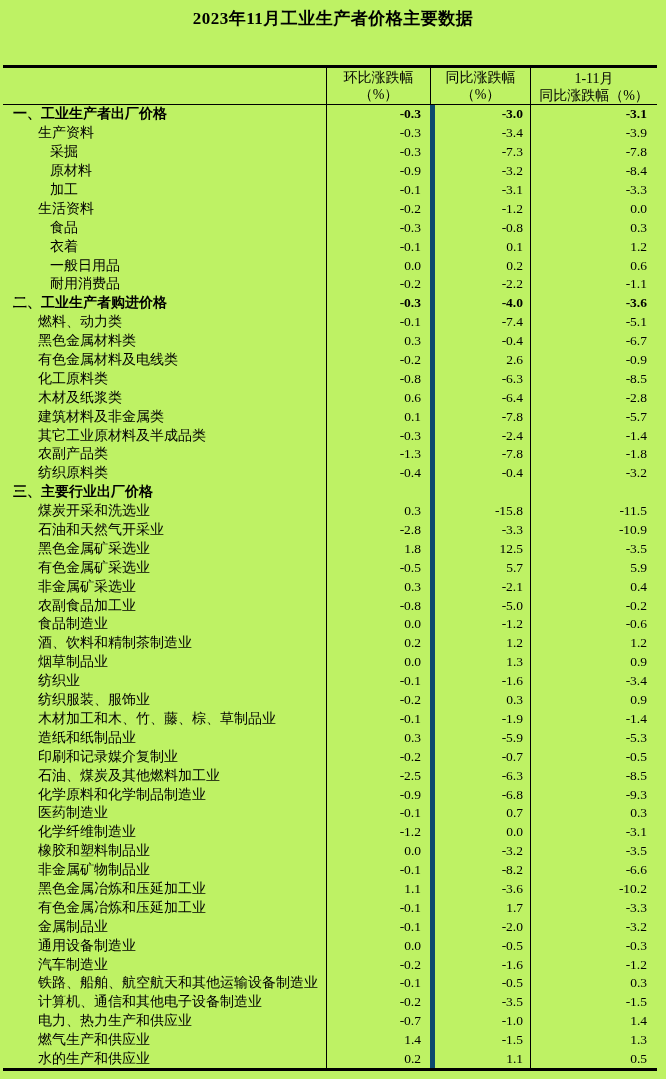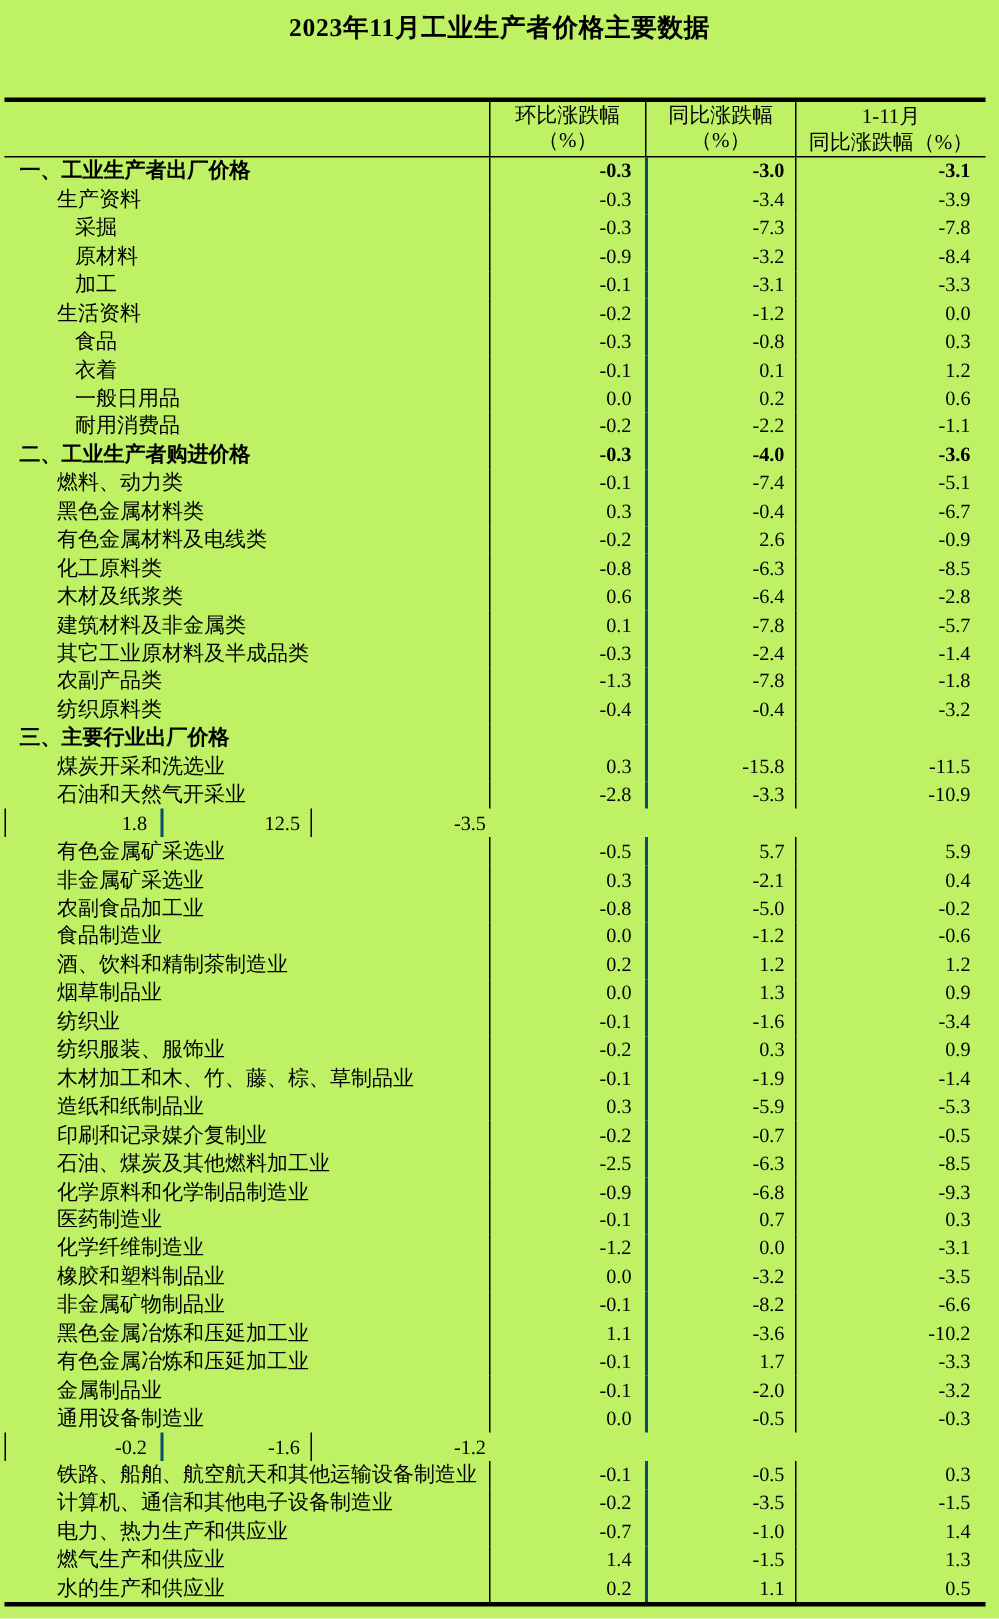--- a/index.html
+++ b/index.html
@@ -29,21 +29,21 @@
   .vline { border-left:1px solid #000; }
   .row { display:flex; height:18.9px; font-size:14px; }
   .row.bold { font-weight:bold;font-family:Liberation Serif, serif; }
   .cell {
     box-sizing:border-box; display:flex; align-items:center;
     height:100%; overflow:hidden; white-space:nowrap;
   }
   .cell.label { width:323px; }
   .cell.num { justify-content:flex-end; font-size:13.5px; }
   .cell.c0 { width:104px; padding-right:9px; border-left:1px solid #000; }
-  .cell.c1 { width:100px; padding-right:7px; border-left:2px solid #0c4a6e; }
+  .cell.c1 { width:100px; padding-right:7px; border-left:5px solid #0c4a6e; }
   .cell.c2 { width:127px; padding-right:10px; border-left:1px solid #000; }
   .ind0 { padding-left:10px; }
   .ind1 { padding-left:35px; }
   .ind2 { padding-left:47px;text-align:center; }
 </style>
 </head>
 <body>
 
 <div class="page">
   <h1 class="title">2023年11月工业生产者价格主要数据</h1>
@@ -197,20 +197,21 @@
           <div class="cell num c1">-15.8</div>
           <div class="cell num c2">-11.5</div>
         </div>
         <div class="row">
           <div class="cell label ind1">石油和天然气开采业</div>
           <div class="cell num c0">-2.8</div>
           <div class="cell num c1">-3.3</div>
           <div class="cell num c2">-10.9</div>
         </div>
         <div class="row">
+          <div class="cell label ind1">黑色金属矿采选业</div>
           <div class="cell num c0">1.8</div>
           <div class="cell num c1">12.5</div>
           <div class="cell num c2">-3.5</div>
         </div>
         <div class="row">
           <div class="cell label ind1">有色金属矿采选业</div>
           <div class="cell num c0">-0.5</div>
           <div class="cell num c1">5.7</div>
           <div class="cell num c2">5.9</div>
         </div>
@@ -328,20 +329,21 @@
           <div class="cell num c1">-2.0</div>
           <div class="cell num c2">-3.2</div>
         </div>
         <div class="row">
           <div class="cell label ind1">通用设备制造业</div>
           <div class="cell num c0">0.0</div>
           <div class="cell num c1">-0.5</div>
           <div class="cell num c2">-0.3</div>
         </div>
         <div class="row">
+          <div class="cell label ind1">汽车制造业</div>
           <div class="cell num c0">-0.2</div>
           <div class="cell num c1">-1.6</div>
           <div class="cell num c2">-1.2</div>
         </div>
         <div class="row">
           <div class="cell label ind1">铁路、船舶、航空航天和其他运输设备制造业</div>
           <div class="cell num c0">-0.1</div>
           <div class="cell num c1">-0.5</div>
           <div class="cell num c2">0.3</div>
         </div>

